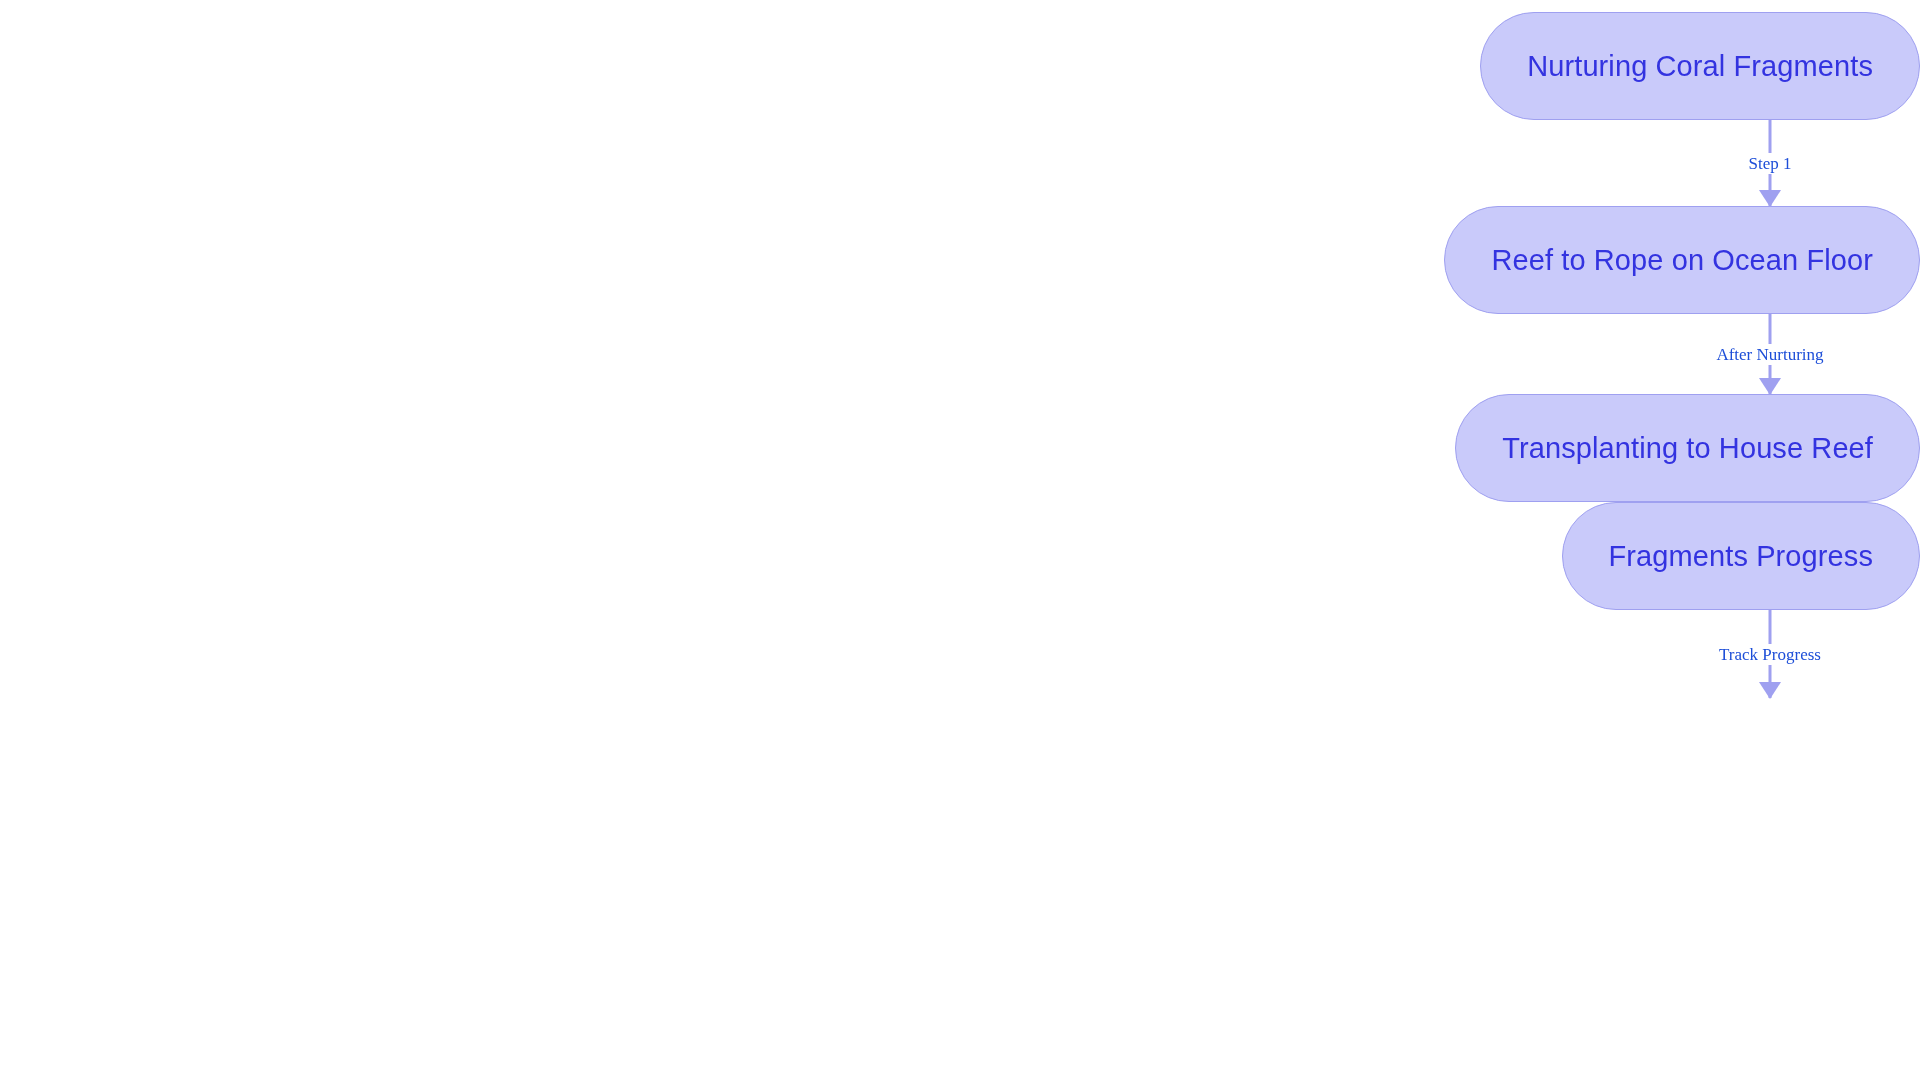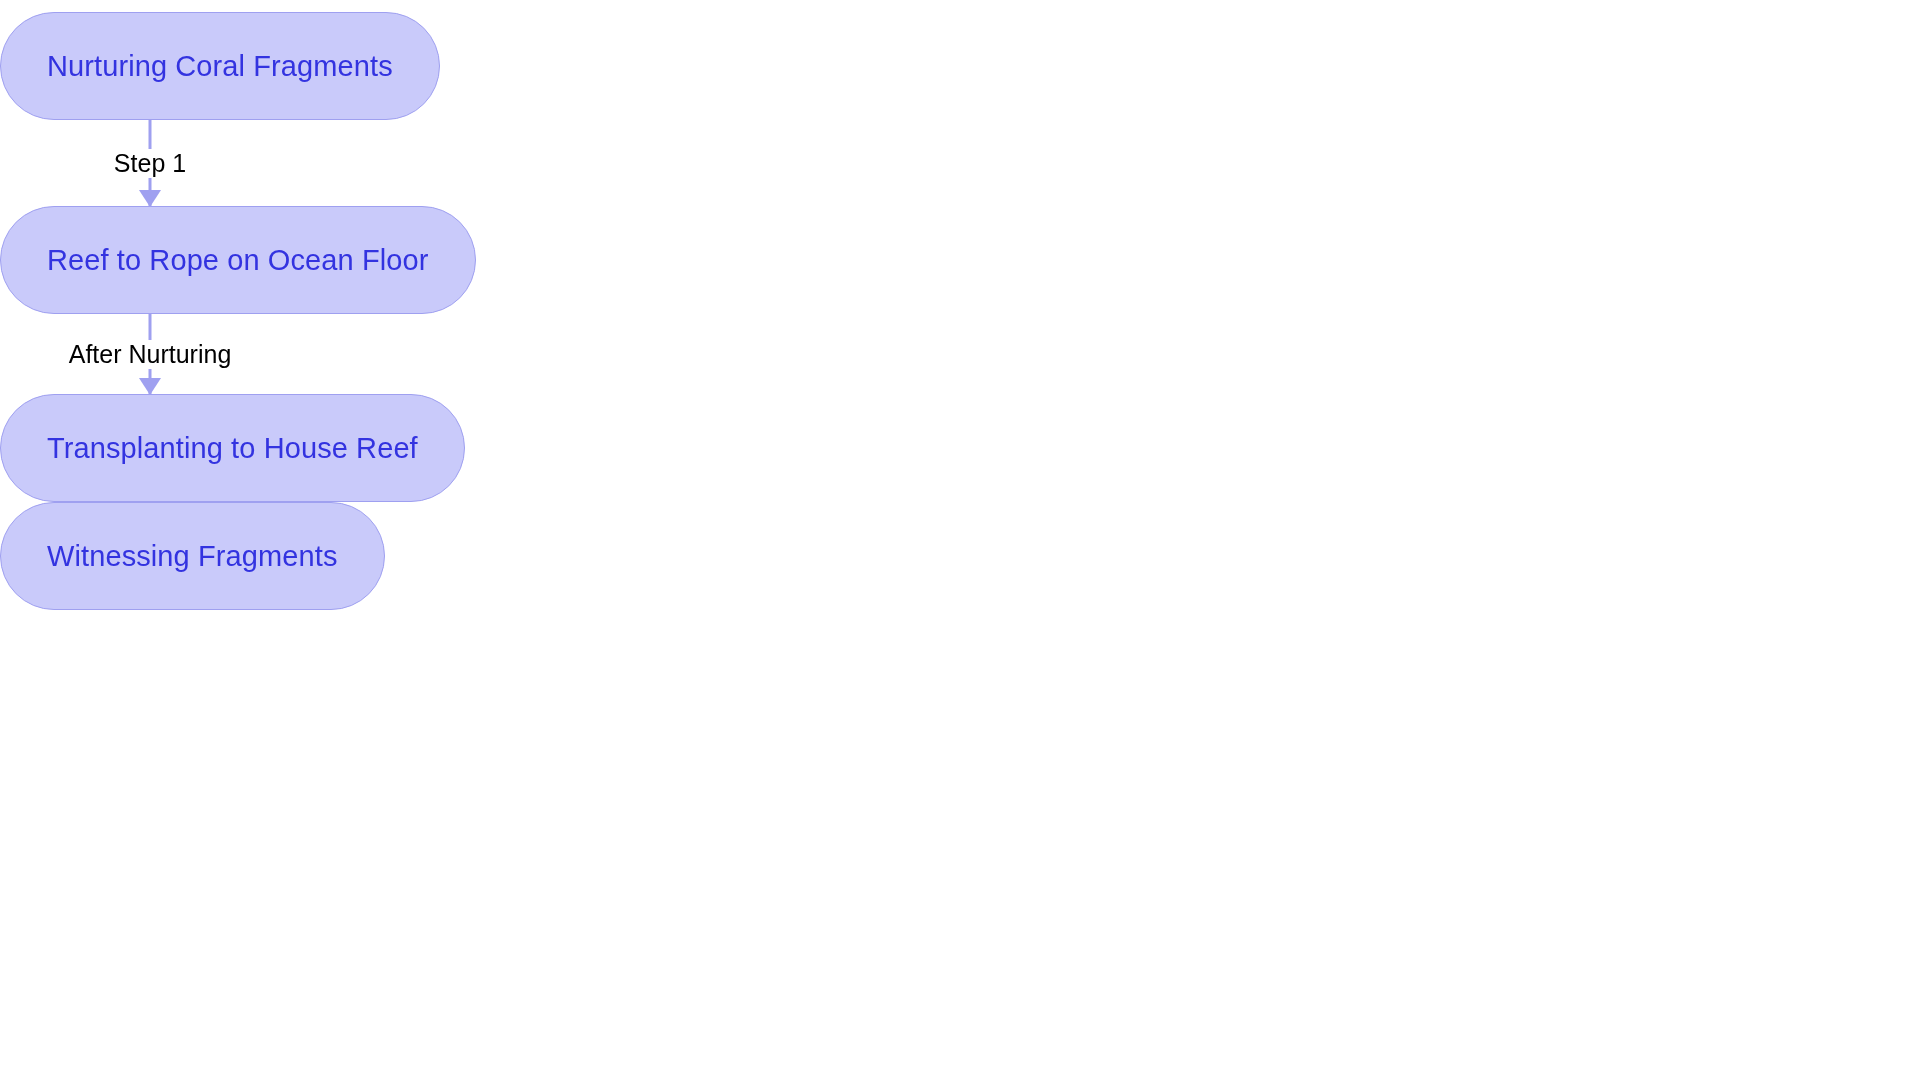--- a/index.html
+++ b/index.html
@@ -20,21 +20,21 @@
     background: #ffffff;
   }
   .flow-column {
     position: absolute;
     left: 0;
     top: 0;
     width: 1920px;
     height: 1083px;
     display: flex;
     flex-direction: column;
-    align-items: flex-start;
+    align-items: flex-end;
   }
   
   .node {
     box-sizing: border-box;
     display: flex;
     align-items: center;
     justify-content: center;
     background: #c9cafa;
     border: 1.6px solid #9fa0f0;
     border-radius: 9999px;
@@ -77,26 +77,27 @@
     transform: translateX(-50%);
     width: 0;
     height: 0;
     border-left: 11px solid transparent;
     border-right: 11px solid transparent;
     border-top: 17px solid #9fa0f0;
   }
   .edge-label {
     position: relative;
     z-index: 3;
-    color: #000000;
-    font-size: 25px;
+    color: #1d4ed8;
+    font-size: 17px;
     line-height: 1;
     white-space: nowrap;
     background: #ffffff;
     padding: 2px 7px;
+    font-family: Liberation Serif, serif;
   }
   
   .edge.e1 { height: 86px; }
   .edge.e2 { height: 80px; }
   .edge.e3 { height: 90px; }
   .edge.e4 { height: 88px; }
 
   .spacer-top { height: 12px; }
 </style>
 </head>
@@ -126,19 +127,24 @@
       <span class="edge-arrow"></span>
       <span class="edge-label">After Nurturing</span>
     </div>
 
     <div class="node">
       <span class="node-label">Transplanting to House Reef</span>
     </div>
 
 
     <div class="node">
-      <span class="node-label">Witnessing Fragments</span>
+      <span class="node-label">Fragments Progress</span>
     </div>
 
+    <div class="edge e4">
+      <span class="edge-line"></span>
+      <span class="edge-arrow"></span>
+      <span class="edge-label">Track Progress</span>
+    </div>
 
 
   </div>
 </div>
 
 </body></html>

